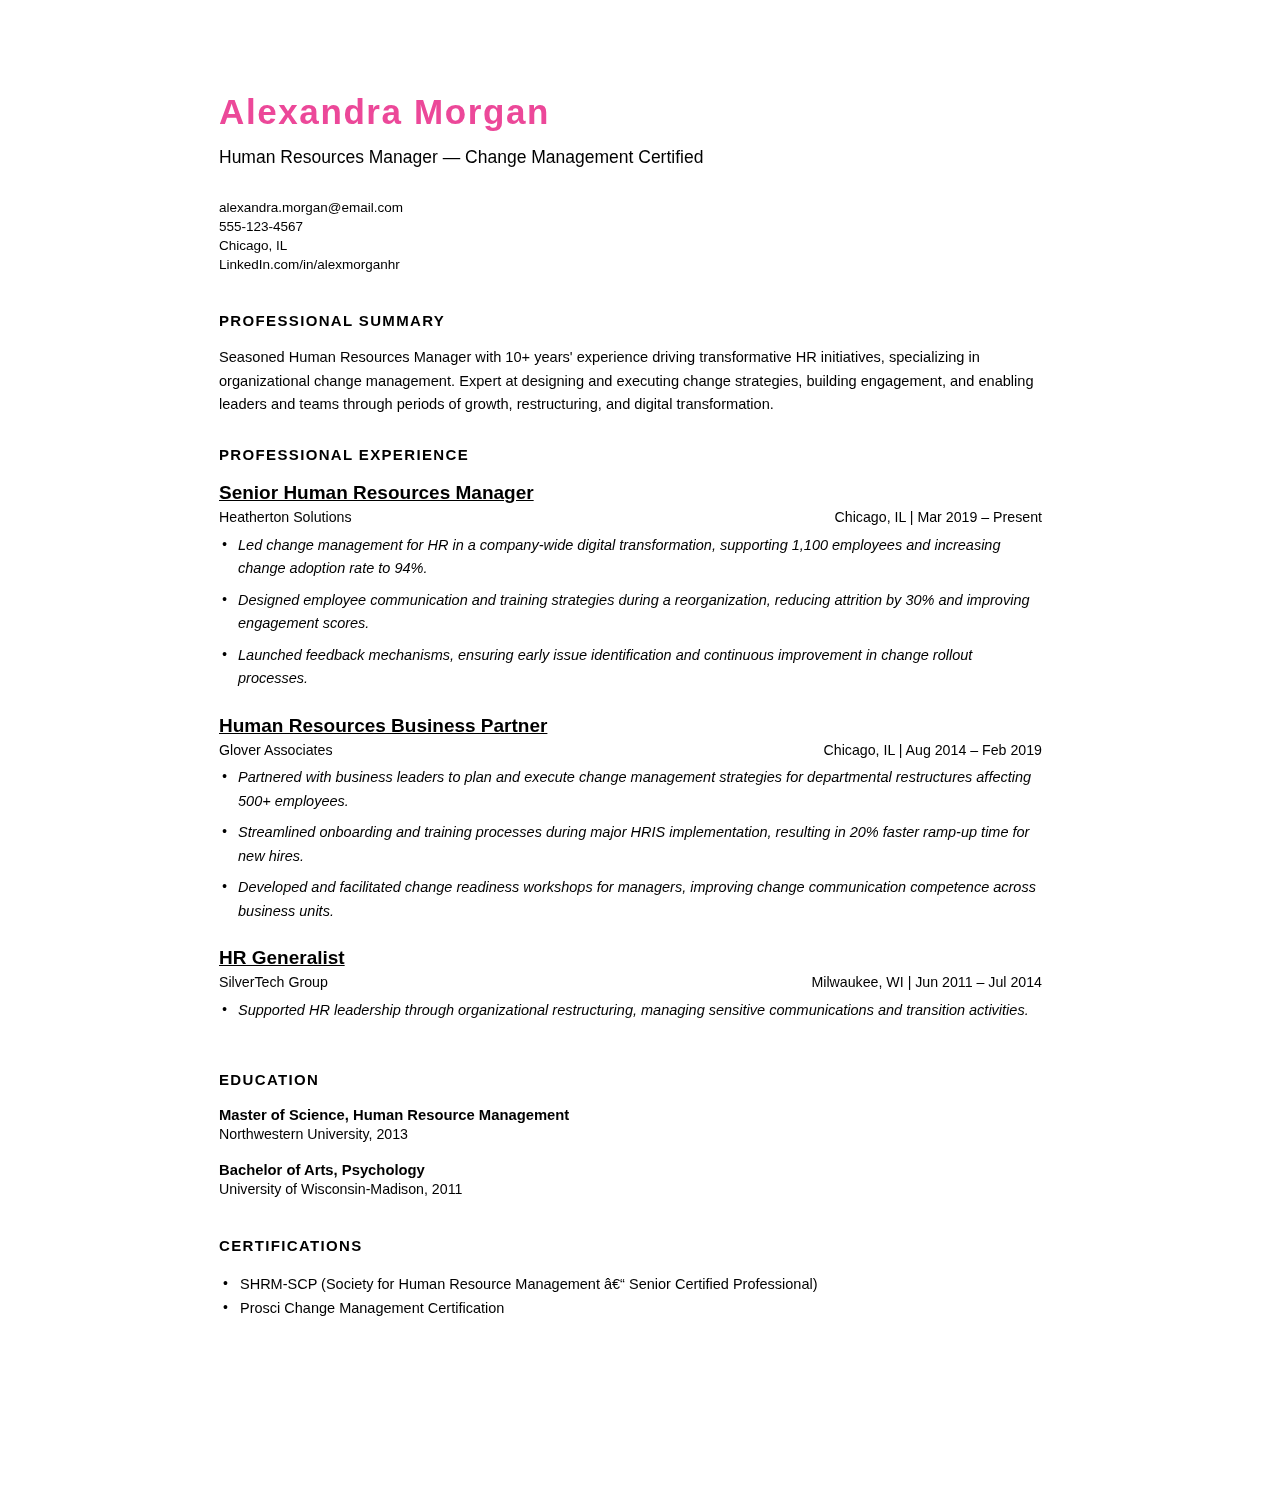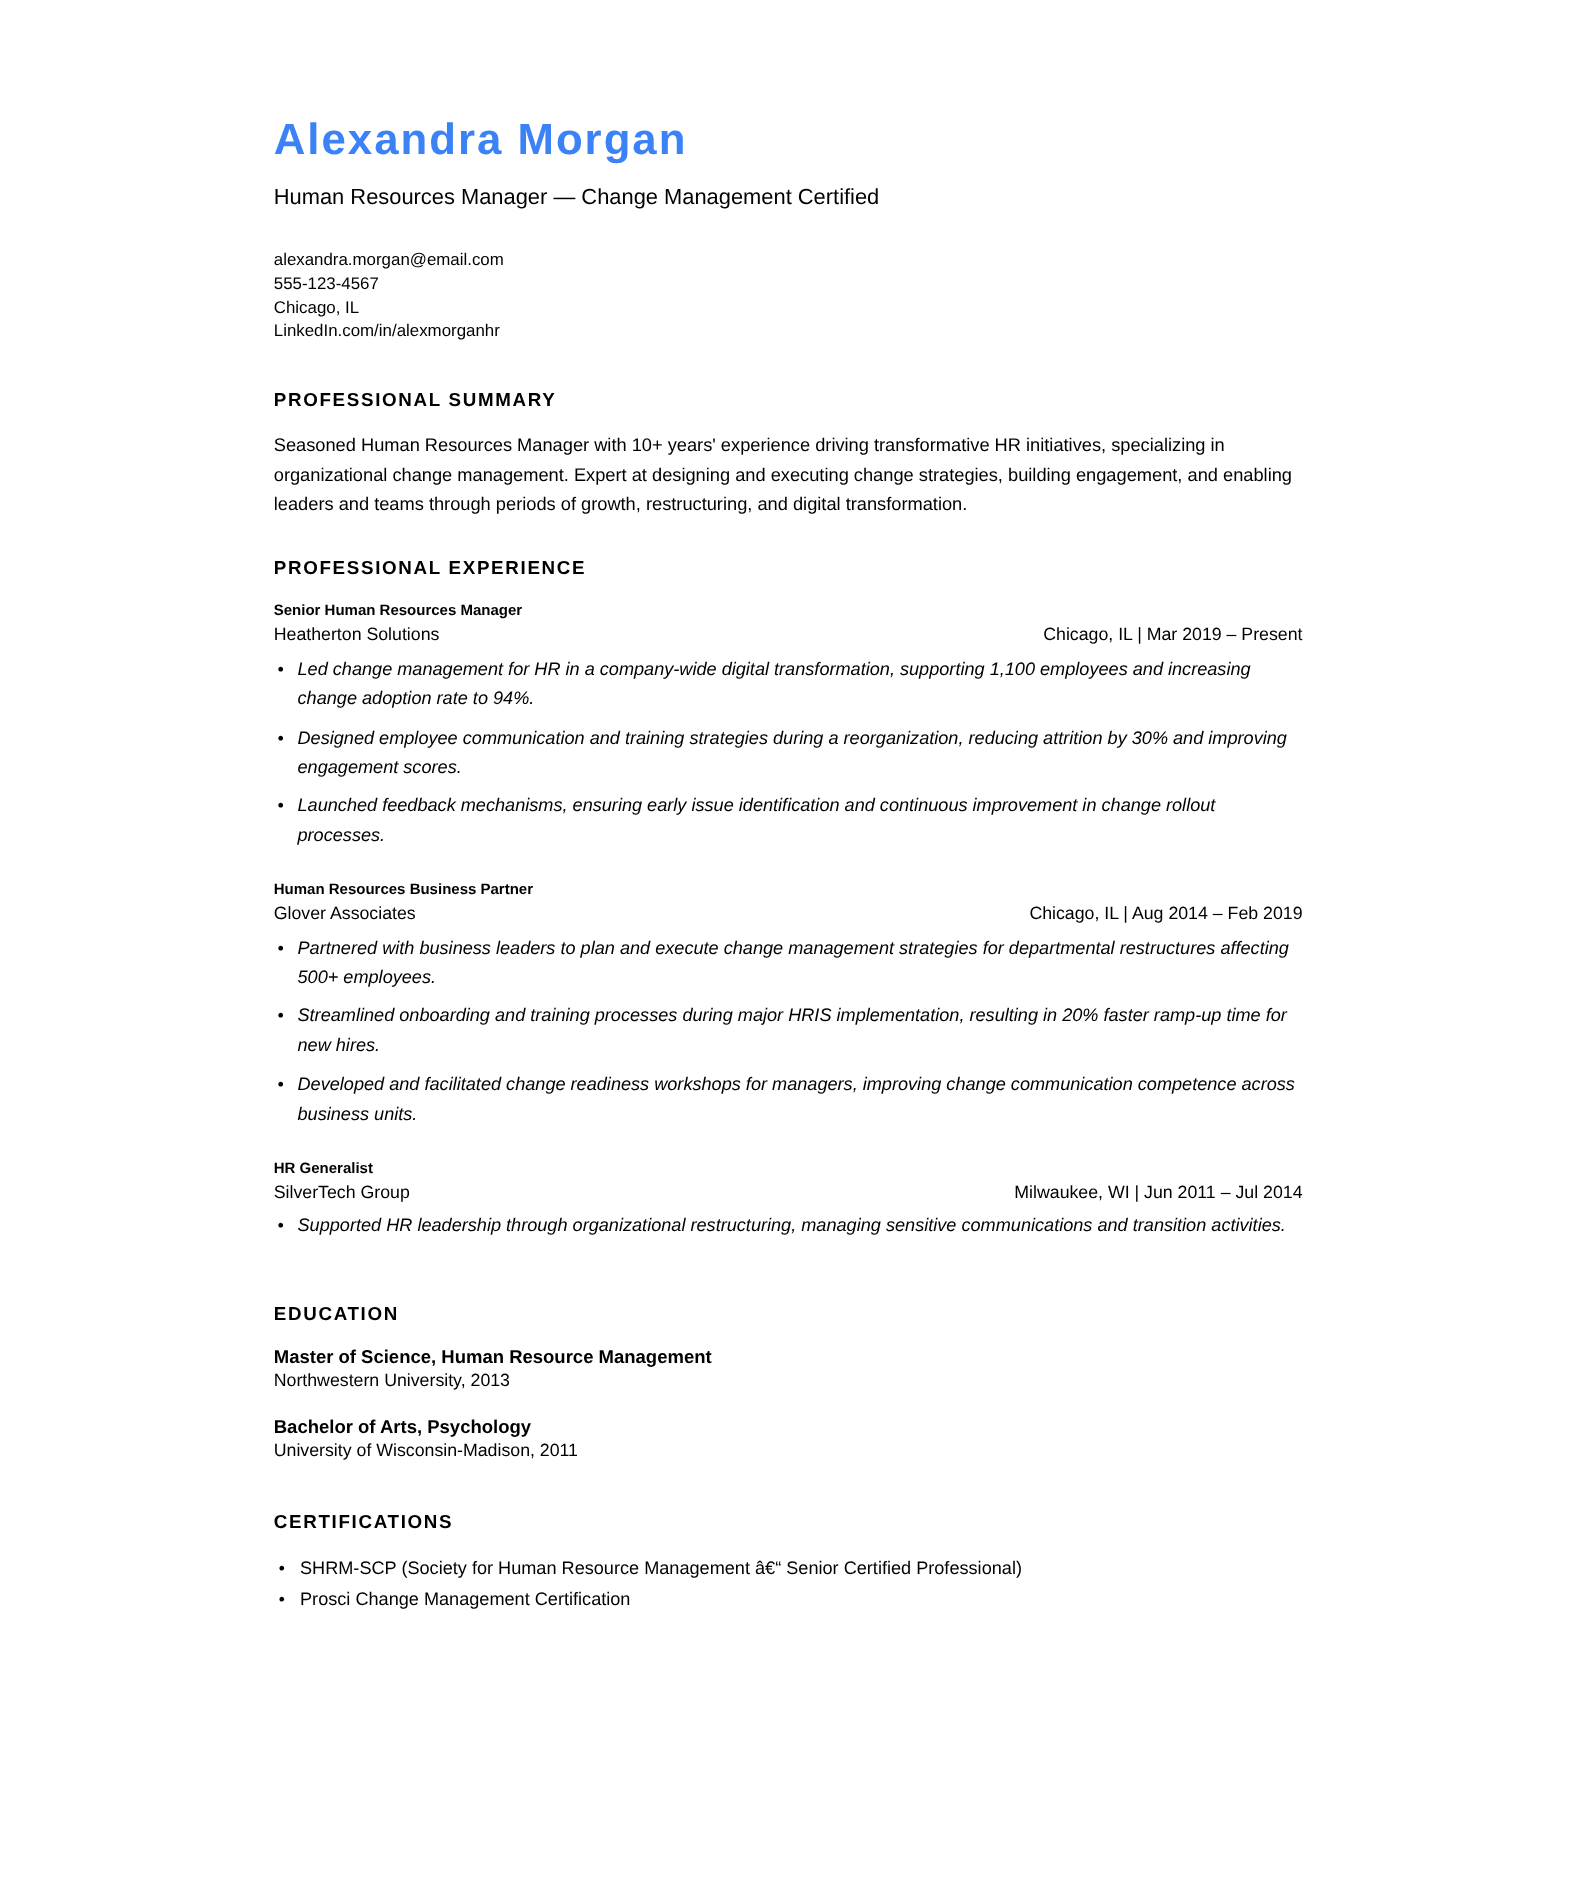--- a/index.html
+++ b/index.html
@@ -23,21 +23,21 @@
     padding: 92px 221px 60px 219px;
   }
 
   
   .name {
     font-size: 35px;
     font-weight: bold;
     letter-spacing: 1.6px;
     line-height: 1.15;
     margin: 0 0 14px 0;
-    color: #3b82f6;
+    color: #ec4899;
   }
   .headline {
     font-size: 17.5px;
     font-weight: normal;
     line-height: 1.3;
     margin: 0 0 30px 0;
     color: #000;
   }
   .contact-row {
     display: flex;
@@ -71,24 +71,25 @@
     font-size: 14.6px;
     line-height: 1.62;
     margin: 0;
     max-width: 830px;
   }
 
   
   .job { margin: 0 0 22px 0; }
   .job:last-child { margin-bottom: 0; }
   .job-title {
-    font-size: 12px;
+    font-size: 19px;
     font-weight: bold;
     line-height: 1.35;
     margin: 0 0 2px 0;
+    text-decoration: underline;
   }
   .job-meta {
     display: flex;
     justify-content: space-between;
     align-items: baseline;
     font-size: 14.2px;
     line-height: 1.4;
     margin: 0 0 6px 0;
   }
   .job-company { white-space: nowrap; }

